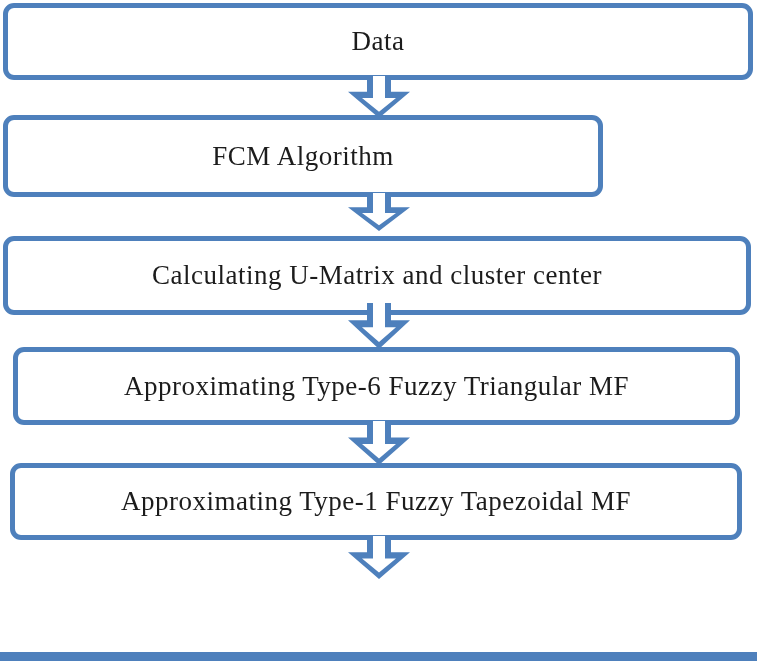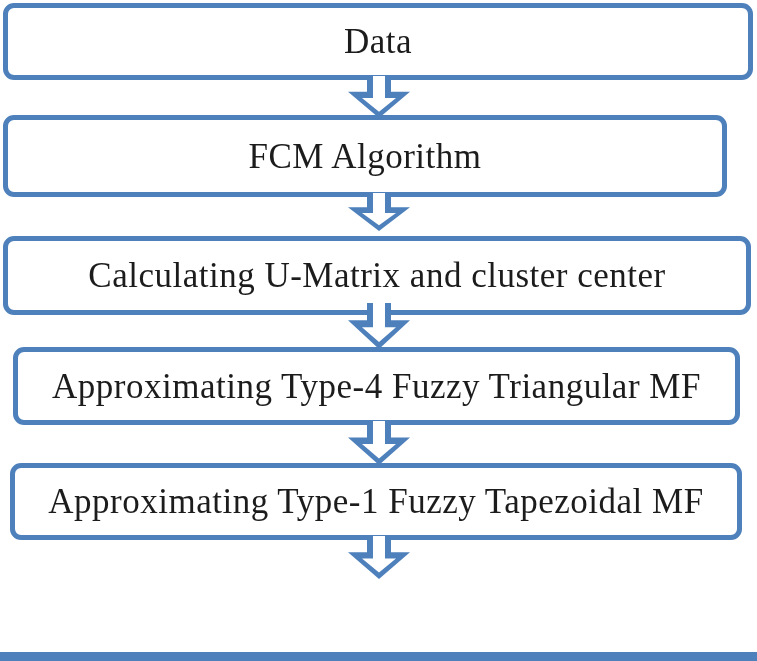--- a/index.html
+++ b/index.html
@@ -20,21 +20,21 @@
     box-sizing: border-box;
     border: 5px solid #4e80bc;
     border-radius: 11px;
     background: #ffffff;
     display: flex;
     align-items: center;
     justify-content: center;
   }
   .flow-box .label {
     color: #1c1c1c;
-    font-size: 35px;
+    font-size: 27px;
     line-height: 1;
     white-space: nowrap;
     letter-spacing: 0.5px;
   }
   .arrow {
     position: absolute;
     display: block;
   }
   .bottom-bar {
     position: absolute;
@@ -47,30 +47,30 @@
 </style>
 </head>
 <body>
 
 <div class="canvas">
 
   <div class="flow-box" style="left:3px; top:3px; width:750px; height:77px;">
     <span class="label">Data</span>
   </div>
 
-  <div class="flow-box" style="left:3px; top:115px; width:724px; height:82px;">
+  <div class="flow-box" style="left:3px; top:115px; width:600px; height:82px;">
     <span class="label">FCM Algorithm</span>
   </div>
 
   <div class="flow-box" style="left:3px; top:236px; width:748px; height:79px;">
     <span class="label">Calculating U-Matrix and cluster center</span>
   </div>
 
   <div class="flow-box" style="left:13px; top:347px; width:727px; height:78px;">
-    <span class="label">Approximating Type-4 Fuzzy Triangular MF</span>
+    <span class="label">Approximating Type-6 Fuzzy Triangular MF</span>
   </div>
 
   <div class="flow-box" style="left:10px; top:463px; width:732px; height:77px;">
     <span class="label">Approximating Type-1 Fuzzy Tapezoidal MF</span>
   </div>
 
 
   <svg class="arrow" style="left:346px; top:76px; width:66px; height:42px;" viewBox="0 0 66 40" preserveAspectRatio="none">
     <polygon points="21,0 45,0 45,15 64,15 33,40 2,15 21,15" fill="#4e80bc"></polygon>
     <polygon points="27,0 39,0 39,21 50,21 33,34 16,21 27,21" fill="#ffffff"></polygon>

